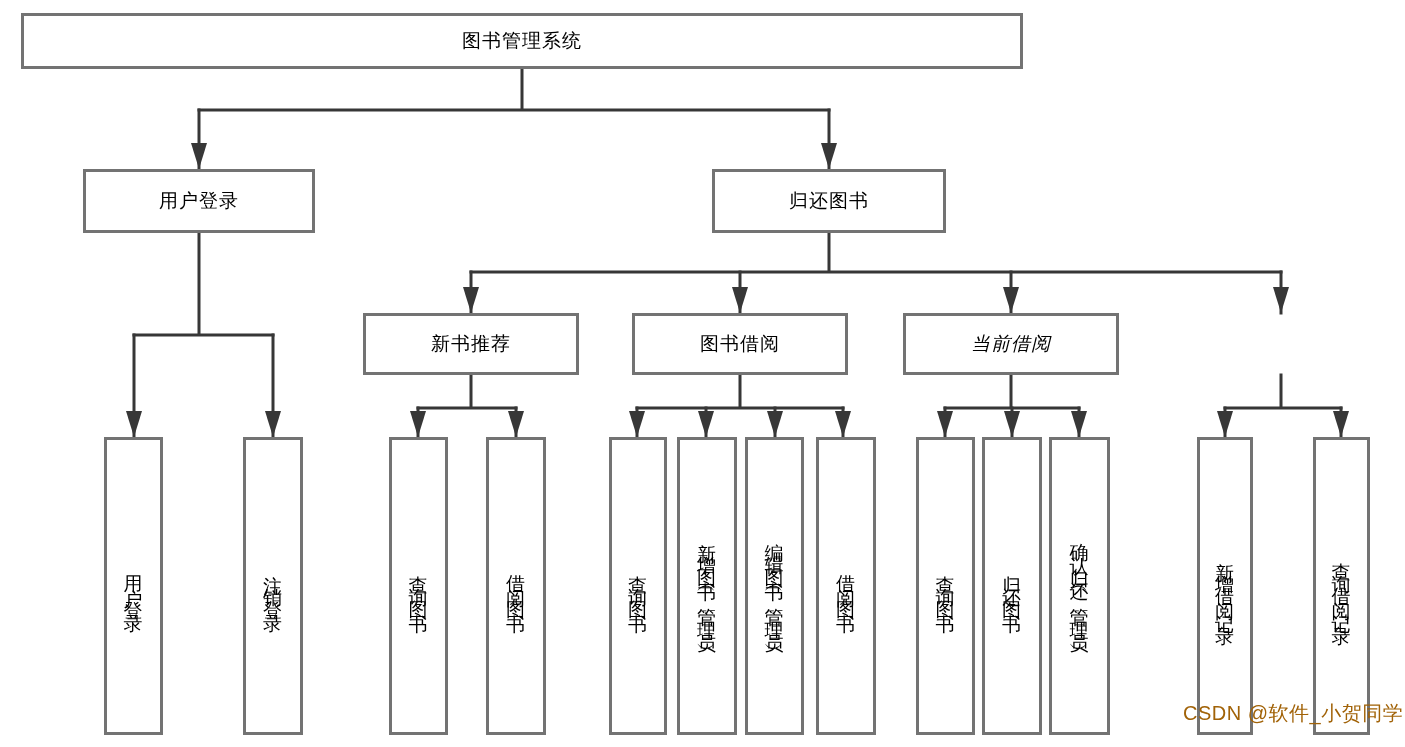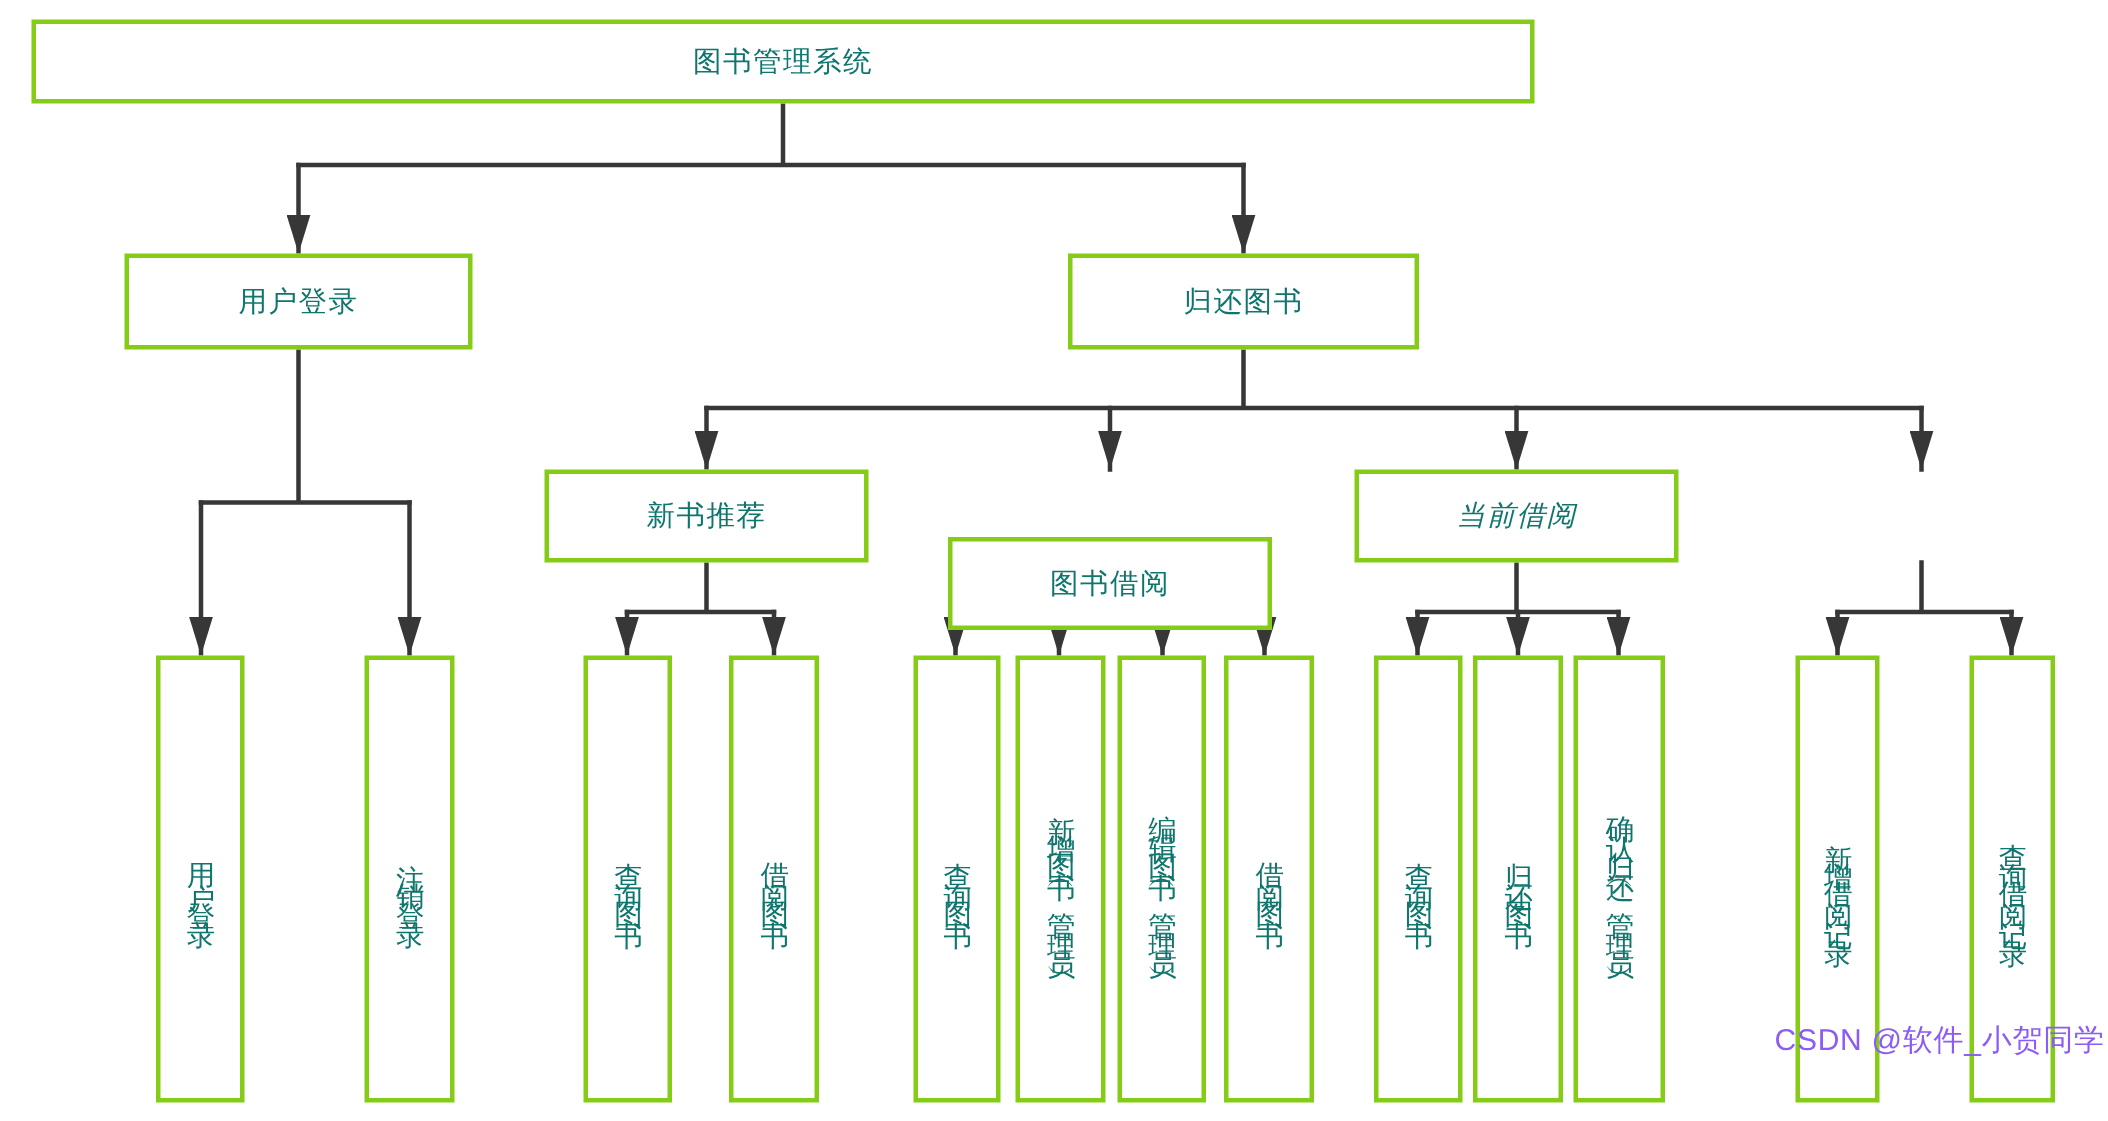--- a/index.html
+++ b/index.html
@@ -8,45 +8,45 @@
     width:1405px;height:747px;
     background:#ffffff;
     font-family:"Liberation Sans","DejaVu Sans",sans-serif;
     color:#3a3a3a;
     overflow:hidden;
   }
   .connectors{position:absolute;left:0;top:0;z-index:1;}
   .node{
     position:absolute;
     box-sizing:border-box;
-    border:3px solid #84cc16;
+    border:3px solid #737373;
     background:#ffffff;
     display:flex;
     align-items:center;
     justify-content:center;
     z-index:2;
     font-size:19px;
     letter-spacing:1px;
-    color:#0f766e;
+    color:#000000;
   }
   .leaf .vtext{
     writing-mode:vertical-rl;
     text-orientation:mixed;
     letter-spacing:13px;
     font-size:19px;
     line-height:1;
     white-space:nowrap;
   }
   .watermark{
     position:absolute;
     left:1183px;
-    top:680px;
+    top:700px;
     z-index:3;
     font-size:20px;
-    color:#8b5cf6;
+    color:#a16207;
     letter-spacing:0.5px;
     white-space:nowrap;
   }
 </style>
 </head>
 <body>
 
 <div class="stage">
 
   <svg class="connectors" width="1405" height="747" viewBox="0 0 1405 747">
@@ -92,21 +92,21 @@
       <path d="M1341,408 V437" marker-end="url(#arw)"></path>
     </g>
   </svg>
 
   <div class="node" style="left:21px;top:13px;width:1002px;height:56px;">图书管理系统</div>
 
   <div class="node" style="left:83px;top:169px;width:232px;height:64px;">用户登录</div>
   <div class="node" style="left:712px;top:169px;width:234px;height:64px;">归还图书</div>
 
   <div class="node" style="left:363px;top:313px;width:216px;height:62px;">新书推荐</div>
-  <div class="node" style="left:632px;top:313px;width:216px;height:62px;margin-top:45px;">图书借阅</div>
+  <div class="node" style="left:632px;top:313px;width:216px;height:62px;">图书借阅</div>
   <div class="node" style="left:903px;top:313px;width:216px;height:62px;font-style:italic;">当前借阅</div>
 
   <div class="node leaf" style="left:104px;top:437px;width:59px;height:298px;">
     <span class="vtext">用户登录</span>
   </div>
   <div class="node leaf" style="left:243px;top:437px;width:60px;height:298px;">
     <span class="vtext">注销登录</span>
   </div>
 
   <div class="node leaf" style="left:389px;top:437px;width:59px;height:298px;">

